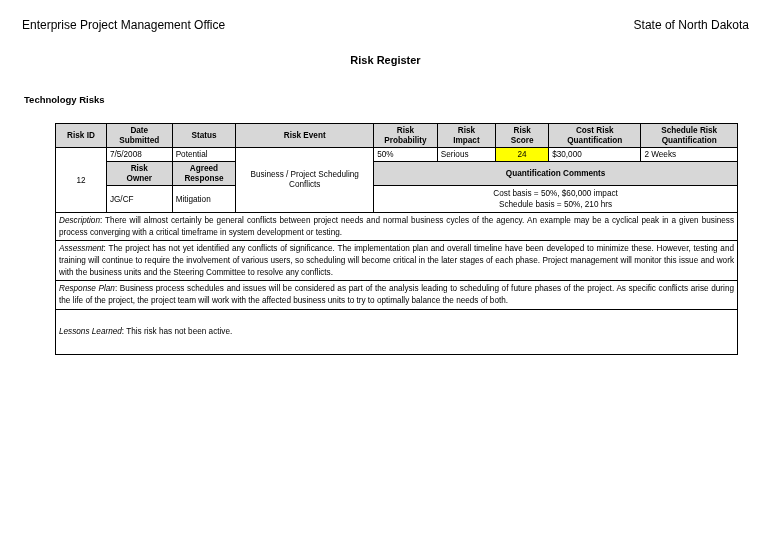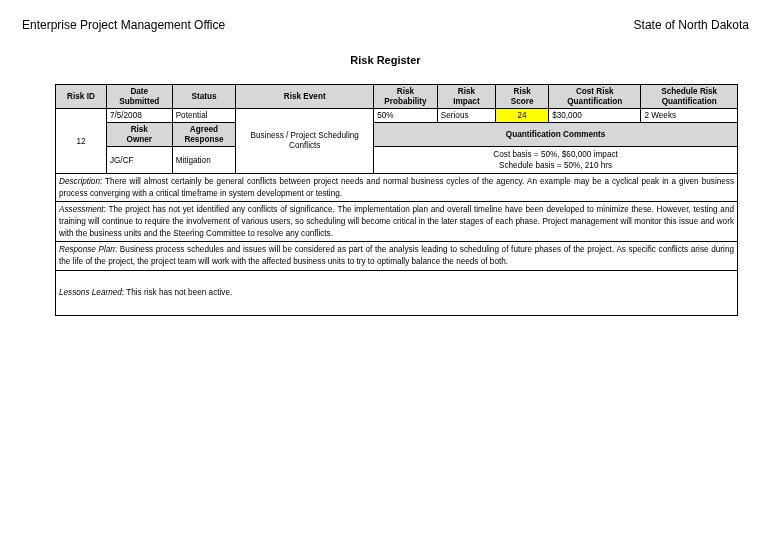--- a/index.html
+++ b/index.html
@@ -133,20 +133,21 @@
 
 <div class="page">
 
   <div class="header-row">
     <div class="header-left">Enterprise Project Management Office</div>
     <div class="header-right">State of North Dakota</div>
   </div>
 
   <div class="doc-subtitle">Risk Register</div>
 
+  <div class="section-title">Technology Risks</div>
 
 
   <table class="risk">
     <colgroup>
       <col style="width:48px">
       <col style="width:62px">
       <col style="width:60px">
       <col style="width:130px">
       <col style="width:60px">
       <col style="width:55px">

